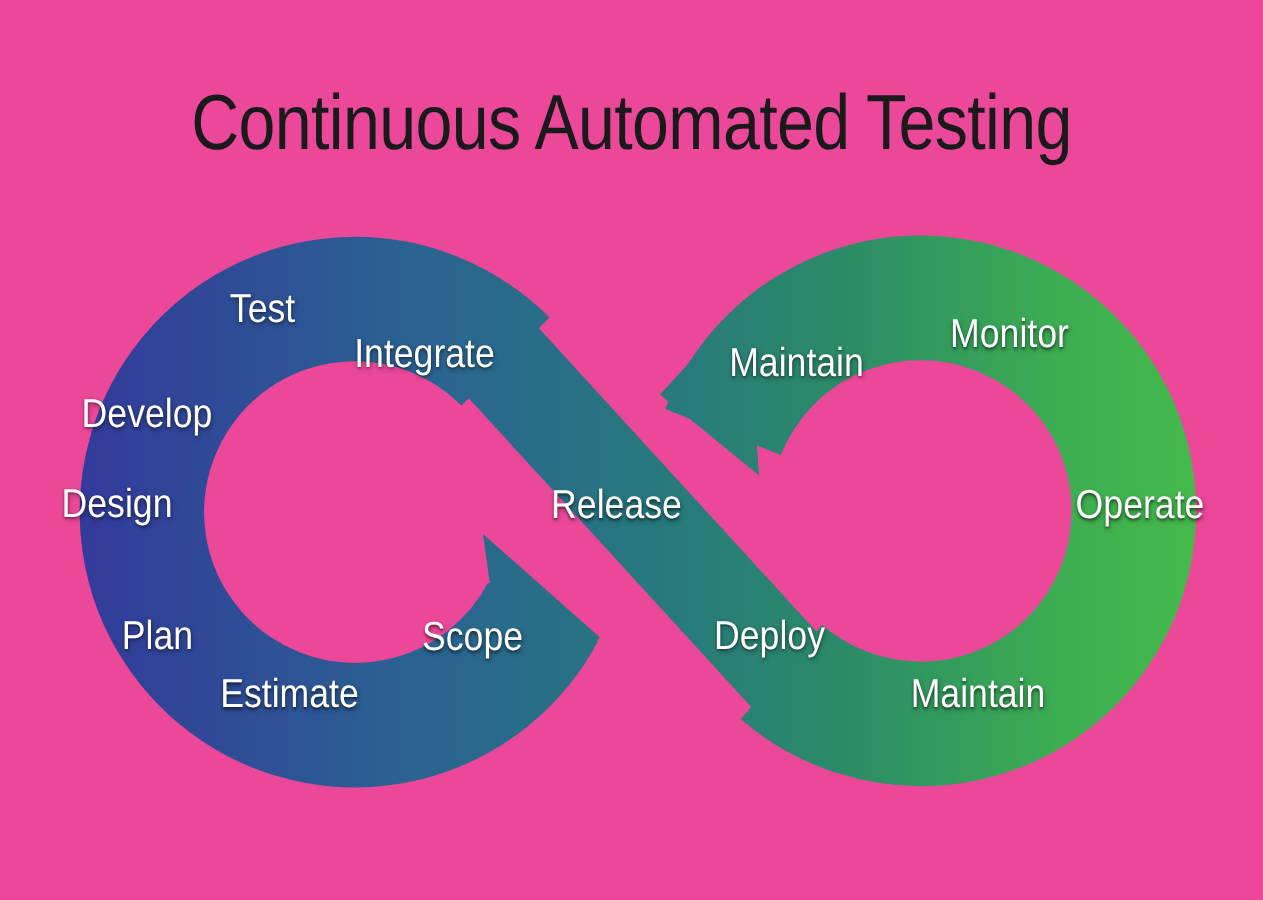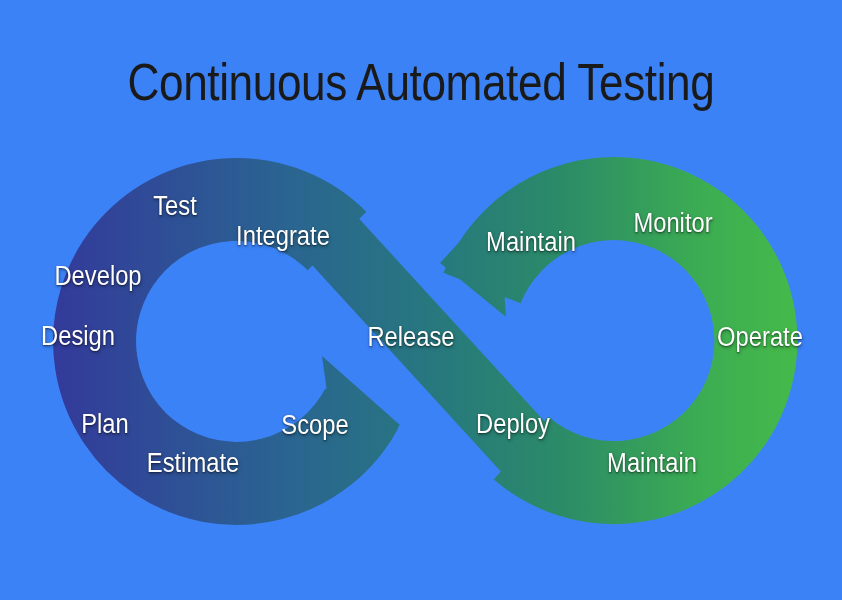--- a/index.html
+++ b/index.html
@@ -4,21 +4,21 @@
 <style>
   html, body {
     margin: 0;
     padding: 0;
     background: #ffffff;
   }
   .stage {
     position: relative;
     width: 842px;
     height: 600px;
-    background: #3b82f6;
+    background: #ec4899;
     overflow: hidden;
     font-family: "Liberation Sans", sans-serif;
   }
   .title {
     position: absolute;
     top: 52px;
     left: 0;
     width: 842px;
     text-align: center;
     font-size: 52px;

